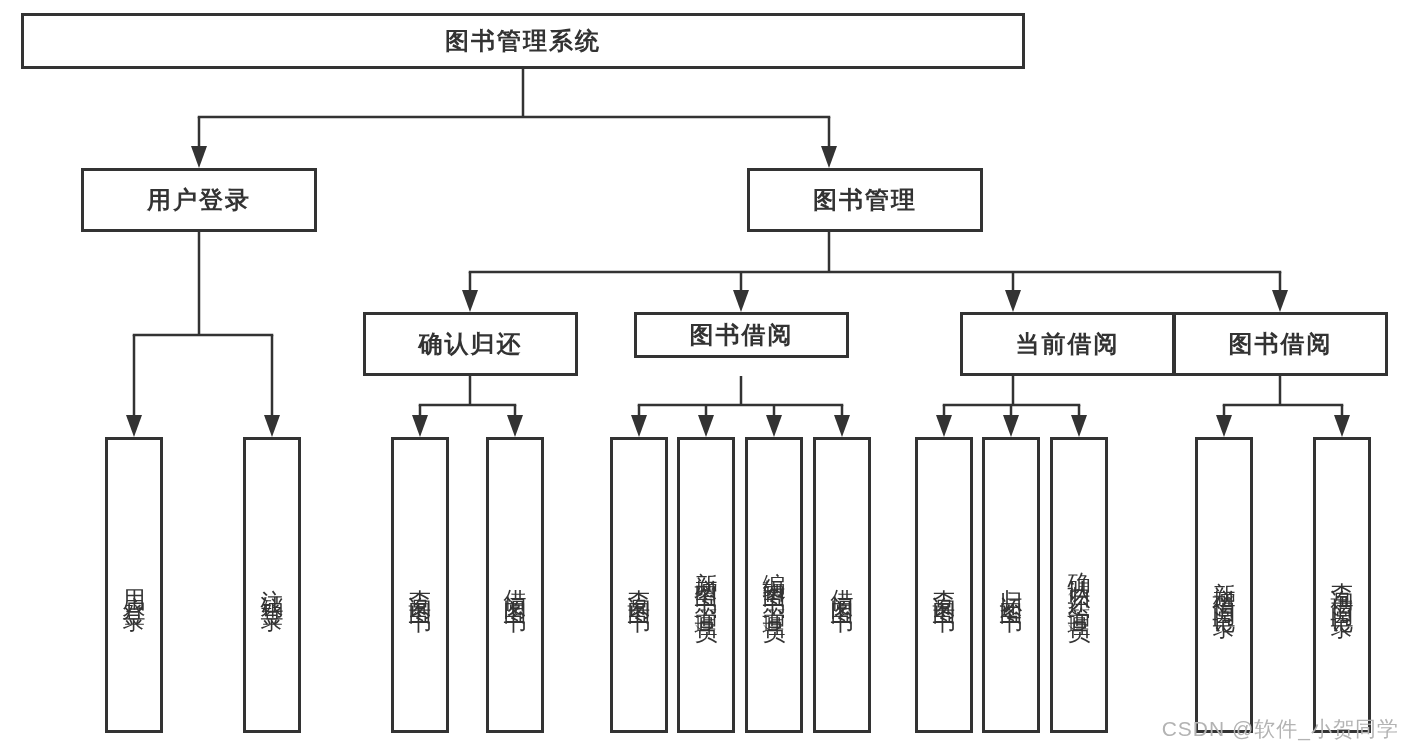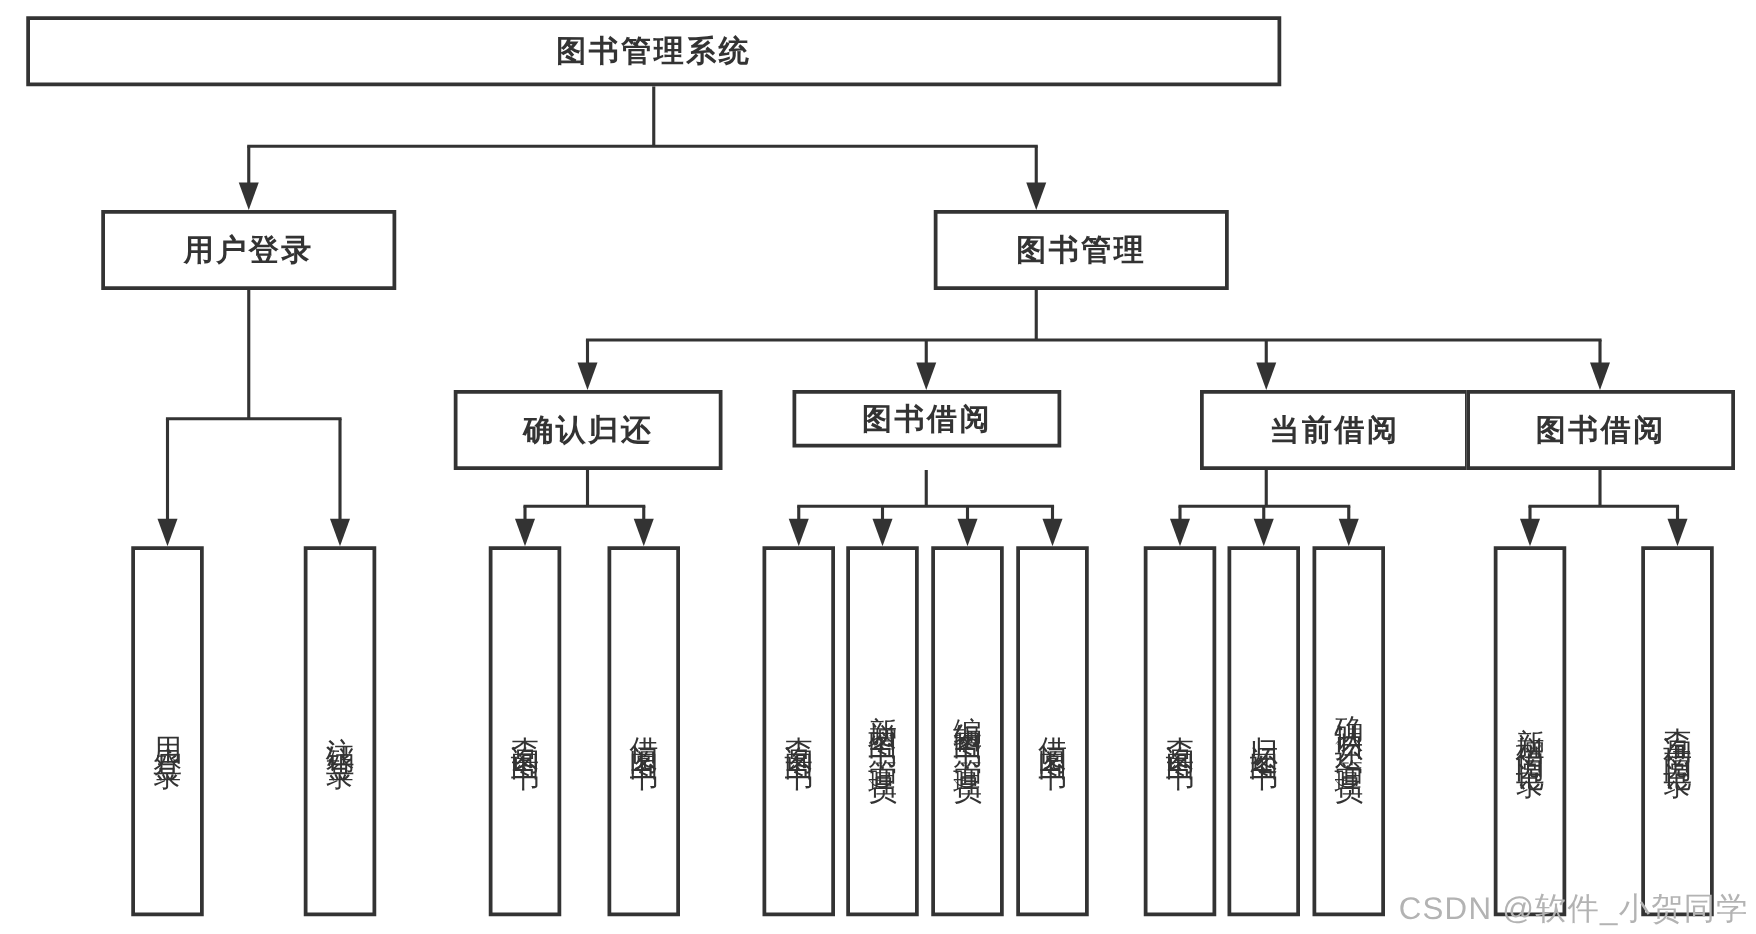--- a/index.html
+++ b/index.html
@@ -13,21 +13,21 @@
     box-sizing:border-box;display:flex;align-items:center;justify-content:center;
     z-index:2;
   }
   .h{font-size:24px;letter-spacing:2px;white-space:nowrap;font-weight:bold;}
   .v{
     writing-mode:vertical-rl;text-orientation:mixed;
     font-size:23px;letter-spacing:7px;line-height:1;
   }
   .watermark{
     position:absolute;right:6px;bottom:4px;z-index:3;
-    font-size:25px;letter-spacing:1px;color:#b3b3b3;white-space:nowrap;
+    font-size:21px;letter-spacing:1px;color:#b3b3b3;white-space:nowrap;
   }
 </style>
 </head>
 <body>
 
 <div class="canvas">
 
   <svg id="wires" width="1405" height="747">
       <line x1="523" y1="69" x2="523" y2="117" stroke="#333333" stroke-width="2.5"></line>
       <line x1="197.75" y1="117" x2="830.25" y2="117" stroke="#333333" stroke-width="2.5"></line>

